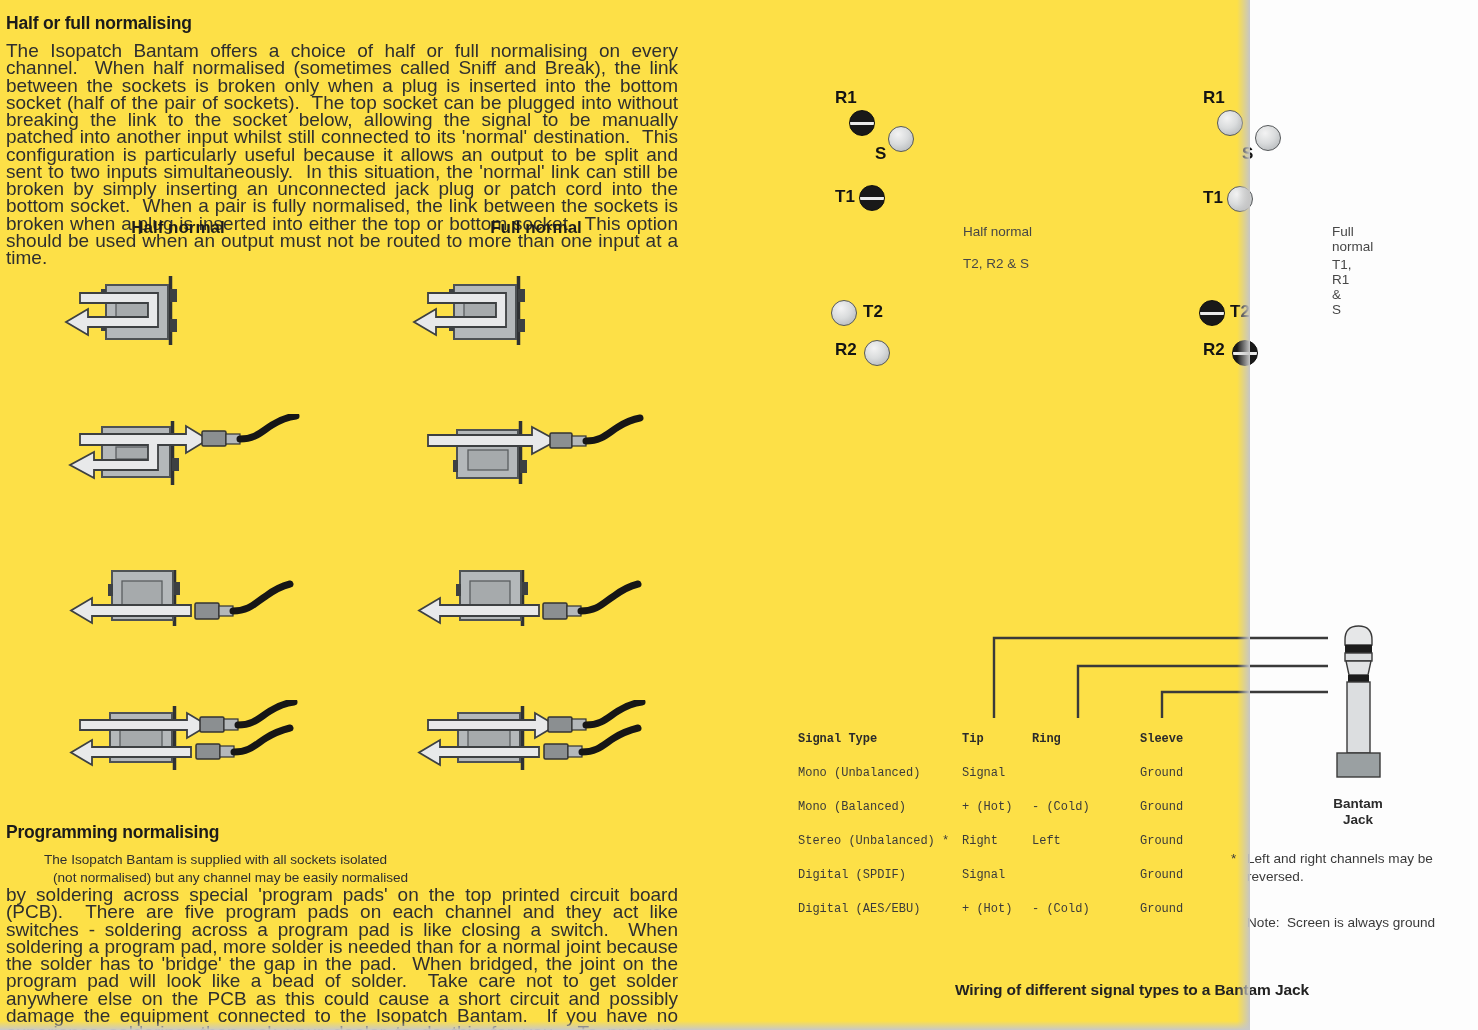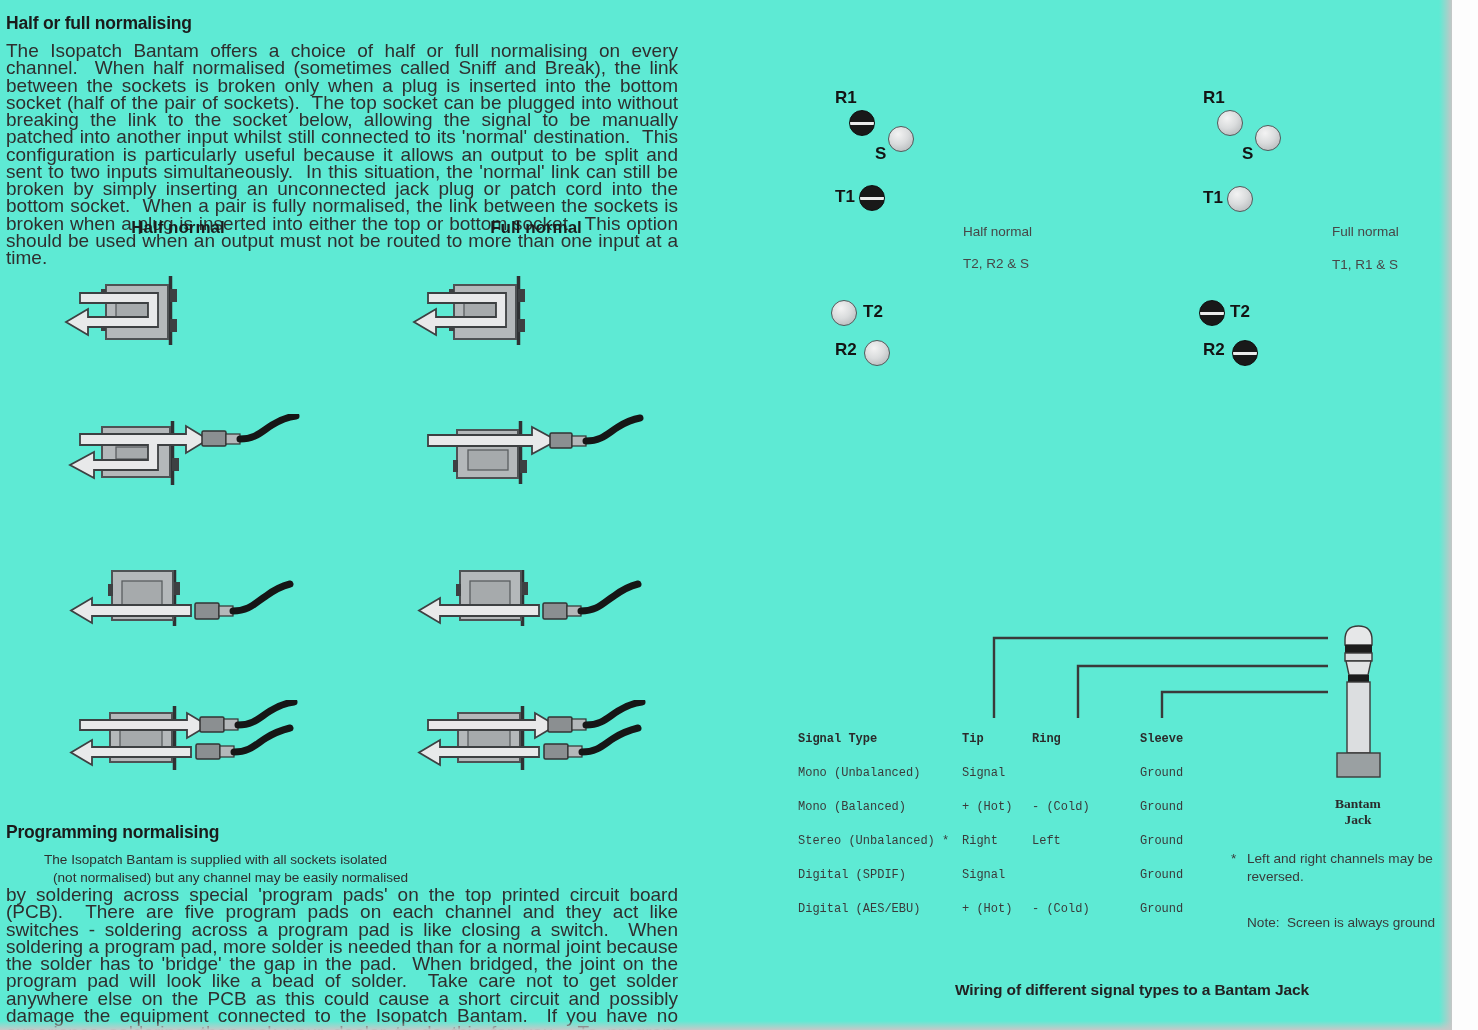--- a/index.html
+++ b/index.html
@@ -1,17 +1,17 @@
 <!DOCTYPE html>
 <html><head>
 <meta charset="utf-8">
 <style>
   html,body{margin:0;padding:0;background:#fdfdfd;width:1478px;height:1030px;overflow:hidden;
     font-family:"Liberation Sans",sans-serif;color:#2e2e2e;}
-  .page{position:relative;width:1452px;height:1030px;background:#5eead4;}
+  .page{position:relative;width:1234px;height:1030px;background:#fde047;padding-left:16px;}
   .abs{position:absolute;}
   h1,h2{margin:0;font-size:17.5px;font-weight:bold;color:#1b1b1b;letter-spacing:-0.2px;}
   .para{font-size:19px;line-height:17.25px;text-align:justify;white-space:pre-wrap;color:#2f2f2f;}
   .shortline{font-size:13.6px;line-height:17.25px;color:#2f2f2f;white-space:pre;}
   .colhead{font-size:17px;font-weight:bold;color:#1b1b1b;text-align:center;}
   .padlabel{font-size:17px;font-weight:bold;color:#141414;}
   .padcap{font-size:13.5px;color:#474747;}
   .pad{width:26px;height:26px;border-radius:50%;box-sizing:border-box;}
   .pad.light{background:radial-gradient(circle at 38% 30%, #f3f3f3 0%, #dadcdd 45%, #c0c3c5 75%, #b1b4b6 100%);
     border:1.5px solid #55585a;}
@@ -227,21 +227,21 @@
     </tr>
     <tr>
       <td>Digital (AES/EBU)</td>
       <td class="c">+ (Hot)</td>
       <td class="c">- (Cold)</td>
       <td class="sleeve">Ground</td>
     </tr>
   </tbody>
     </table>
 
-  <div class="jacklabel abs" style="left:1308px;top:796px;width:100px;font-family:Liberation Serif, serif;">
+  <div class="jacklabel abs" style="left:1308px;top:796px;width:100px;">
     <div>Bantam</div>
     <div>Jack</div>
   </div>
 
   <div class="notetext abs" style="left:1231px;top:850px;">*</div>
   <div class="notetext abs" style="left:1247px;top:850px;width:212px;">Left and right channels may be reversed.</div>
   <div class="notetext abs" style="left:1247px;top:898px;width:230px;margin-top:16px;">Note:  Screen is always ground</div>
 
   <div class="figcap abs" style="left:882px;top:981px;width:500px;">Wiring of different signal types to a Bantam Jack</div>
 

